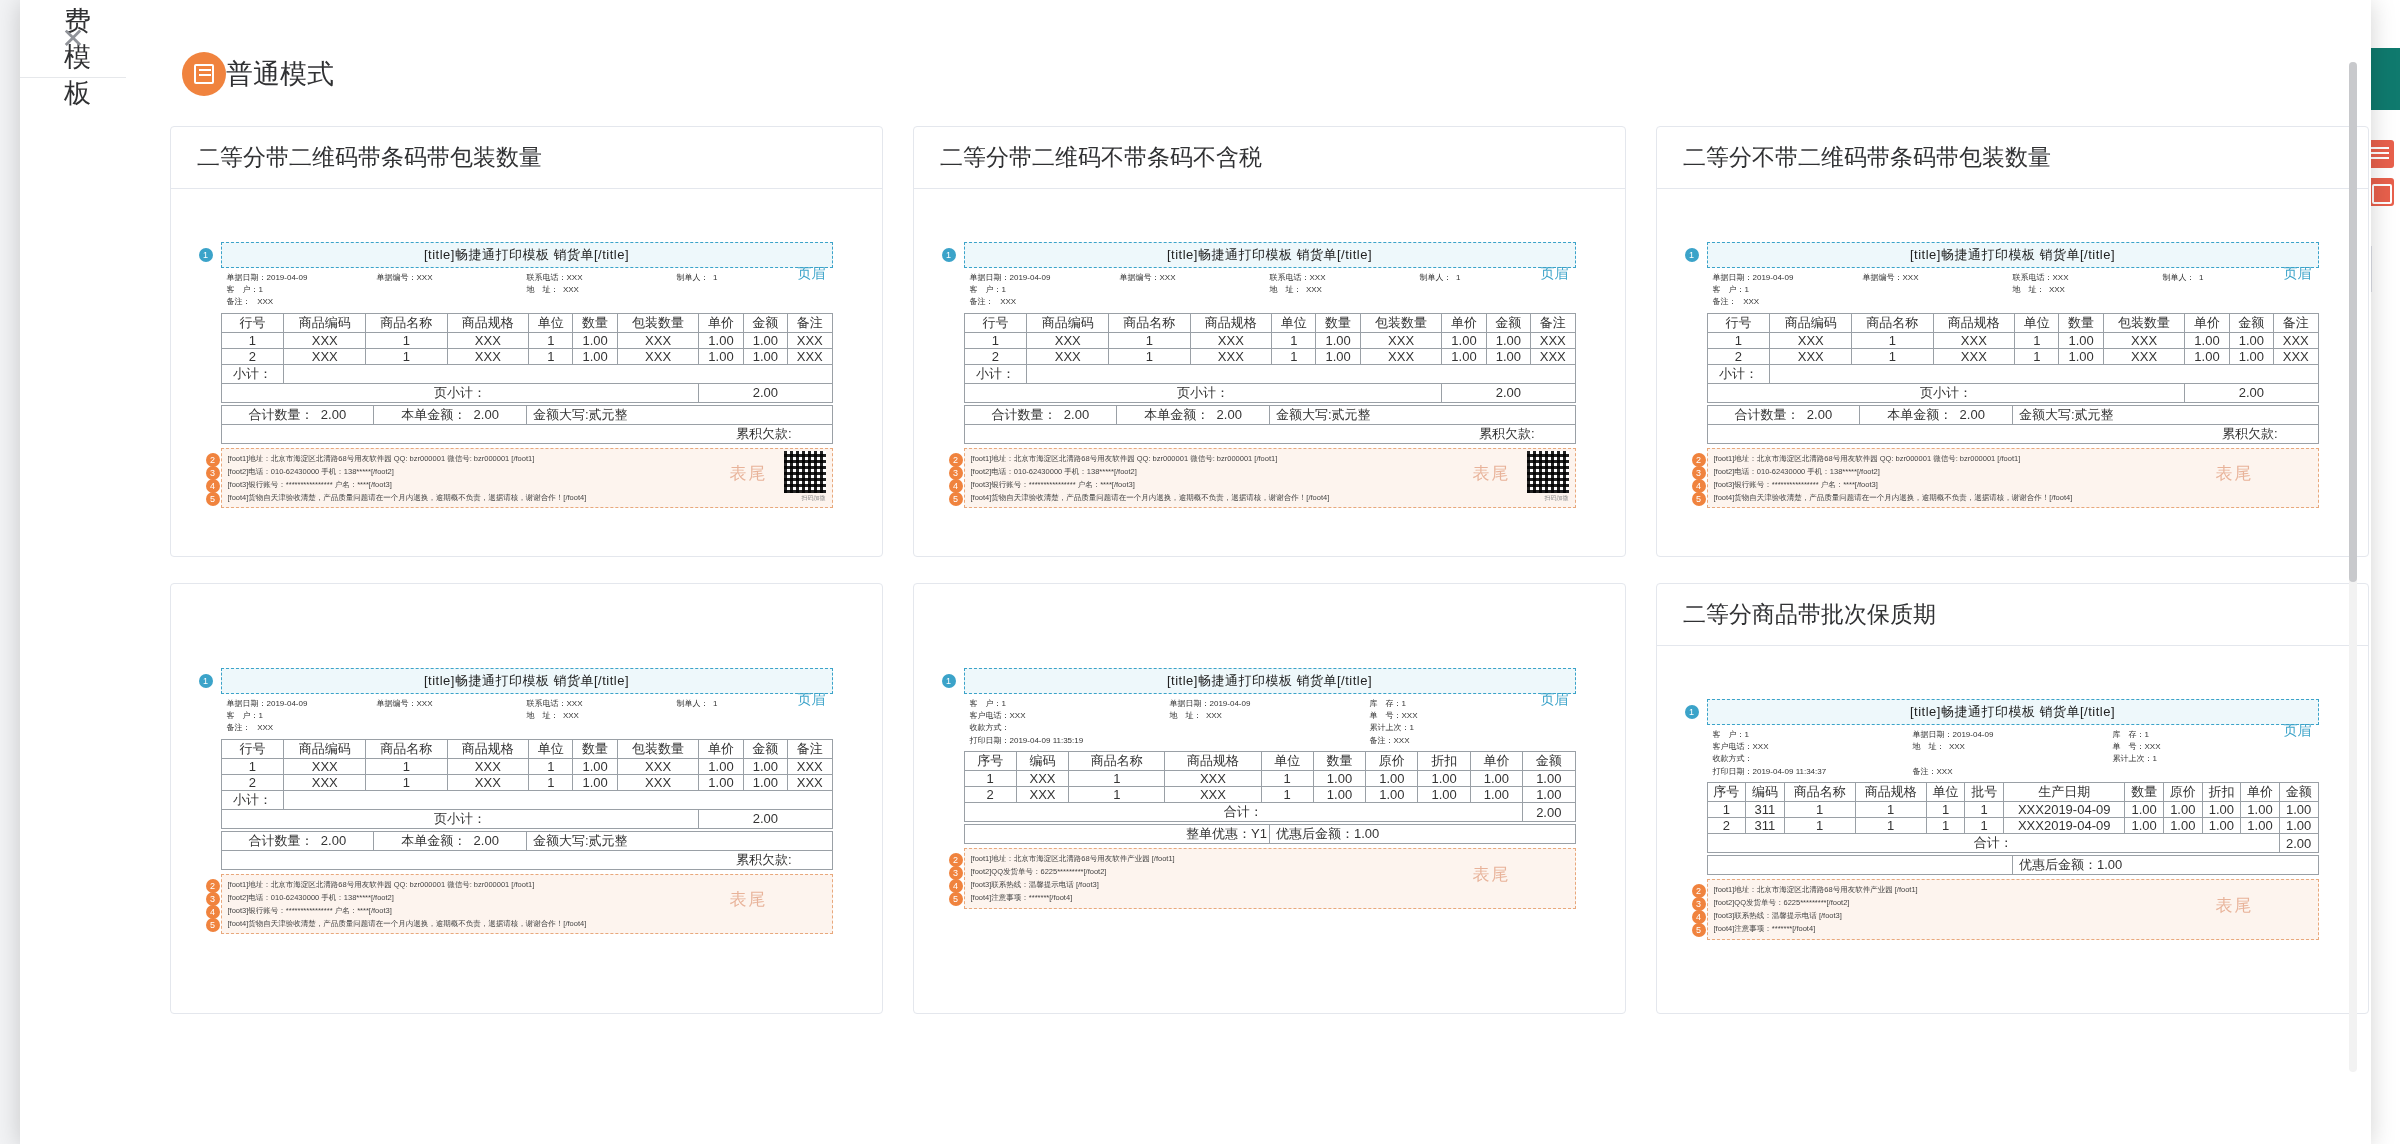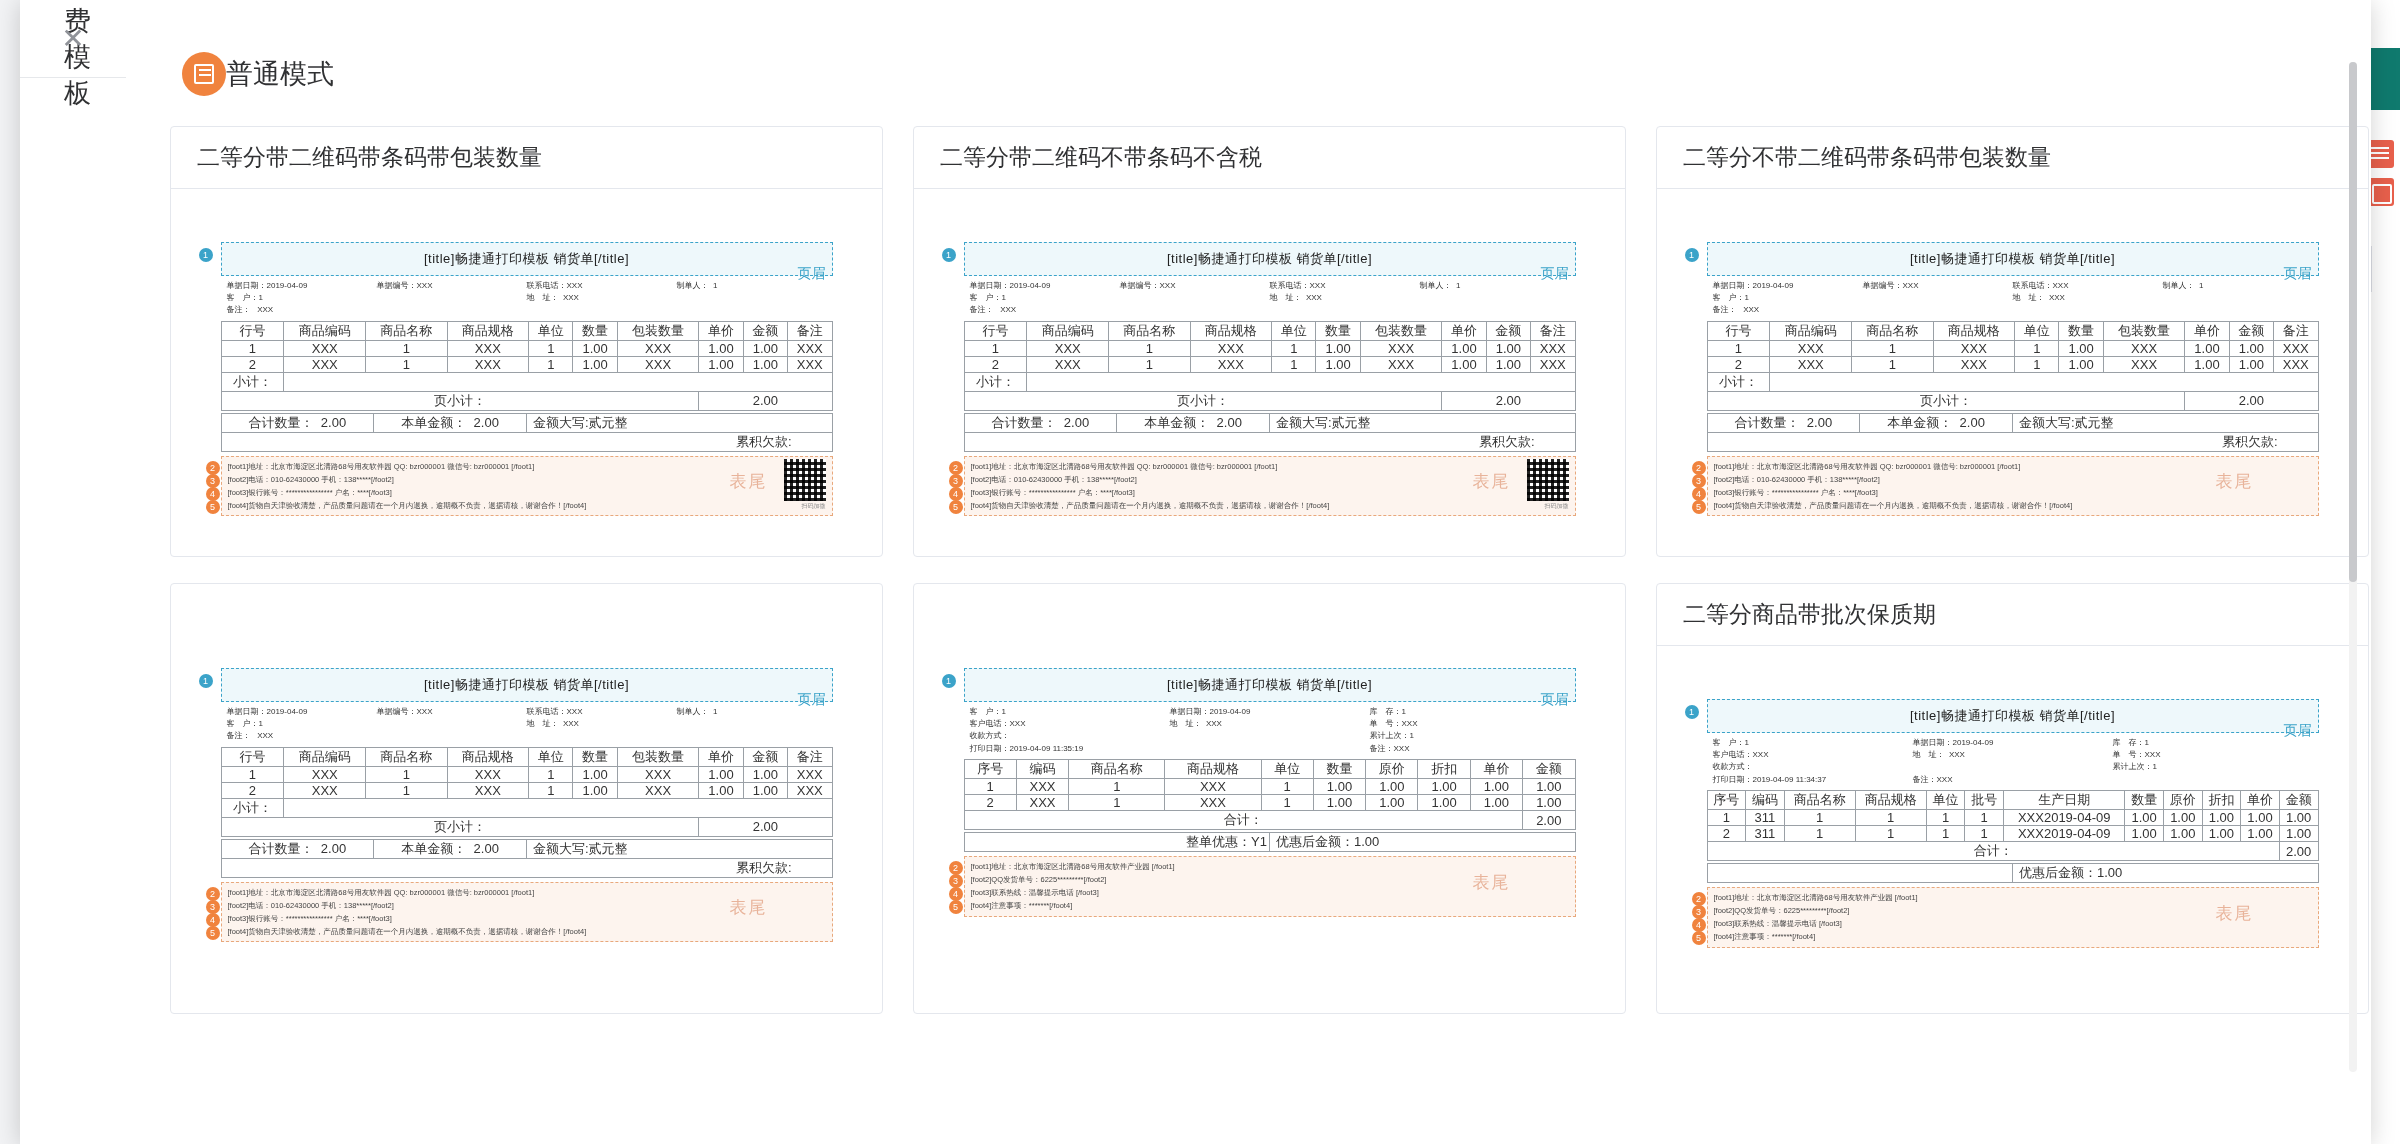--- a/index.html
+++ b/index.html
@@ -135,21 +135,21 @@
   }
   .pv-row { position: relative; }
   .pv-marker {
     position: absolute; left: -22px; width: 14px; height: 14px; border-radius: 50%;
     background: #3ba3c9; color: #fff; font-size: 9px; line-height: 14px; text-align: center;
   }
   .pv-marker.orange { background: #f0833e; }
   .pv-head {
     border: 1px dashed #3ba3c9;
     background: #eef8fb;
-    height: 34px;
+    height: 26px;
     display: flex; align-items: center; justify-content: center;
     position: relative;
   }
   .pv-head .ttl { font-size: 13px; color: #222; letter-spacing: .5px; }
   .pv-head .corner {
     position: absolute; right: 6px; top: 22px; color: #3ba3c9; font-size: 14px; margin-left: 36px;
   }
   .pv-meta {
     display: flex; padding: 4px 6px 2px 6px; font-size: 8px; gap: 0;
   }

